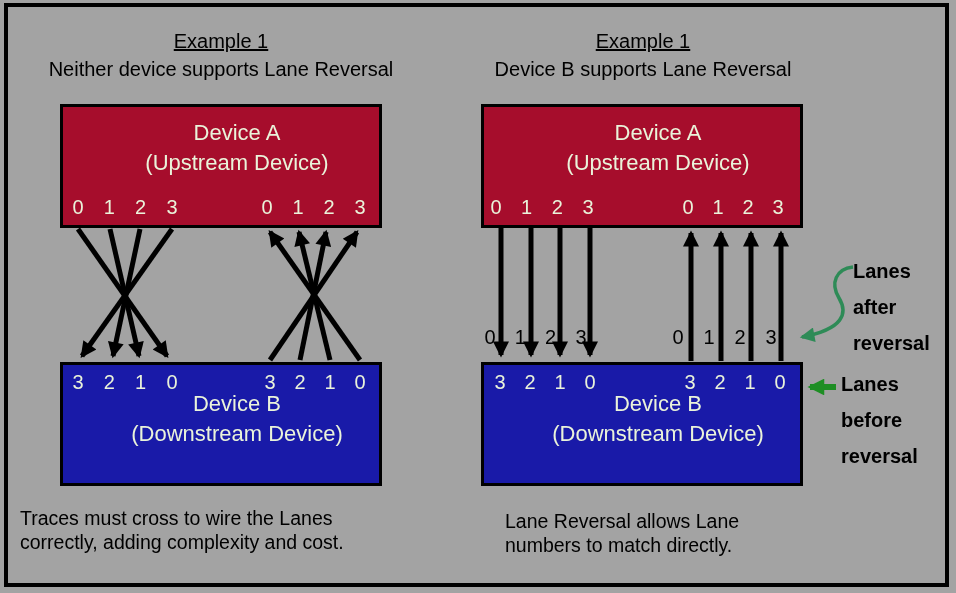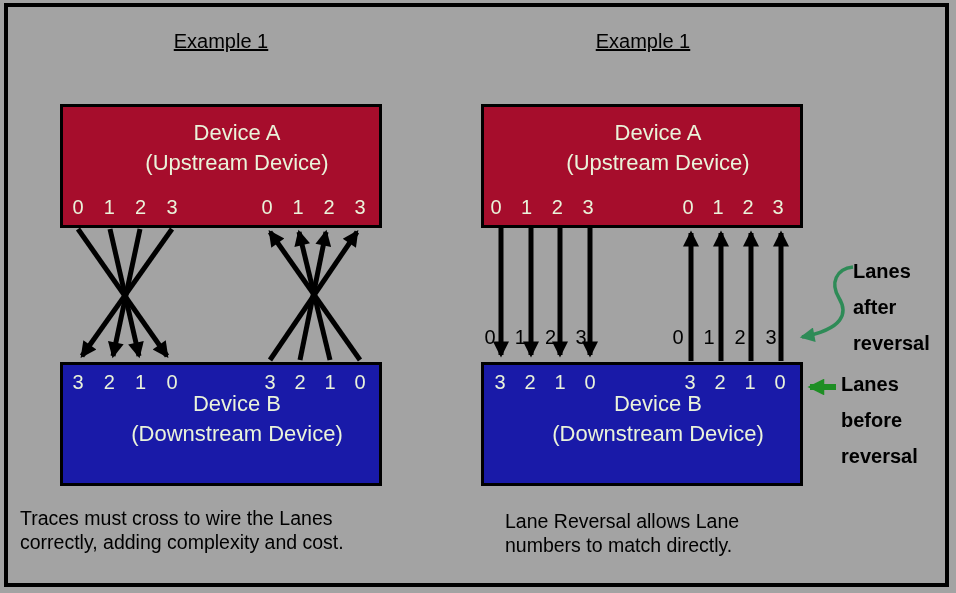--- a/index.html
+++ b/index.html
@@ -42,24 +42,26 @@
 </style>
 </head>
 <body>
 
 <div class="canvas">
   <div class="frame"></div>
 
   <div class="hdr" style="left:0;top:30px;width:442px;">
     <span class="title">Example 1</span>
   </div>
+  <div class="subtitle" style="left:0;top:58px;width:442px;">Neither device supports Lane Reversal</div>
 
   <div class="hdr" style="left:443px;top:30px;width:400px;">
     <span class="title">Example 1</span>
   </div>
+  <div class="subtitle" style="left:443px;top:58px;width:400px;">Device B supports Lane Reversal</div>
 
   <div class="device device-a" style="left:60px;top:104px;">
     <div class="device-text">
       <div>Device A</div>
       <div>(Upstream Device)</div>
     </div>
     <div class="lane-row" style="left:7px;top:89px;width:110px;">
       <span>0</span>
       <span>1</span>
       <span>2</span>

